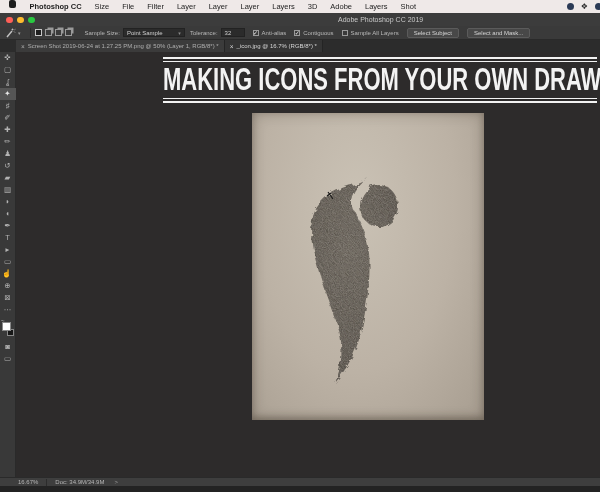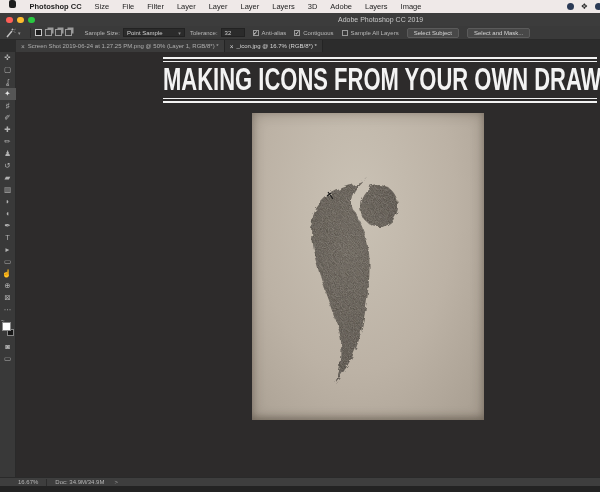--- a/index.html
+++ b/index.html
@@ -98,21 +98,21 @@
     <span class="menu-item">Size</span>
     <span class="menu-item">File</span>
     <span class="menu-item">Filter</span>
     <span class="menu-item">Layer</span>
     <span class="menu-item">Layer</span>
     <span class="menu-item">Layer</span>
     <span class="menu-item">Layers</span>
     <span class="menu-item">3D</span>
     <span class="menu-item">Adobe</span>
     <span class="menu-item">Layers</span>
-    <span class="menu-item">Image</span>
+    <span class="menu-item">Shot</span>
     <span class="menu-status">
       <span class="status-dot"></span>
       <span class="status-glyph">❖</span>
       <span class="status-dot" style="margin-right:-4px;"></span>
     </span>
   </div>
 
   <div class="titlebar">
     <span class="traffic tl-close"></span>
     <span class="traffic tl-min"></span>

